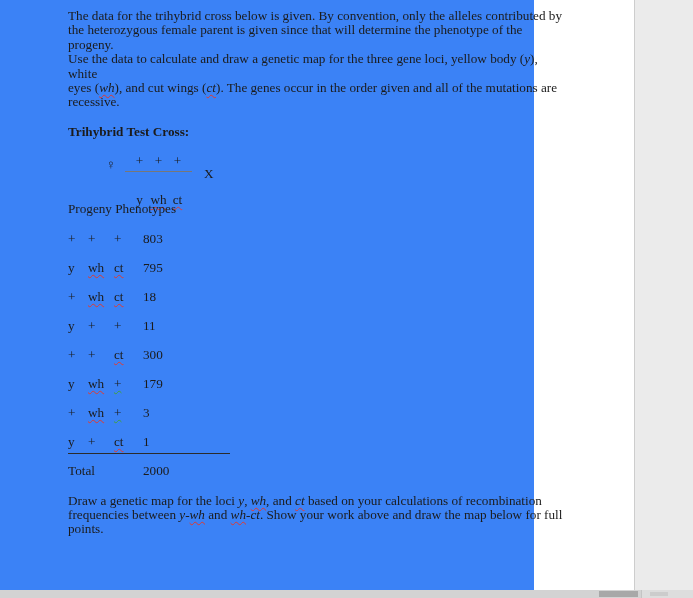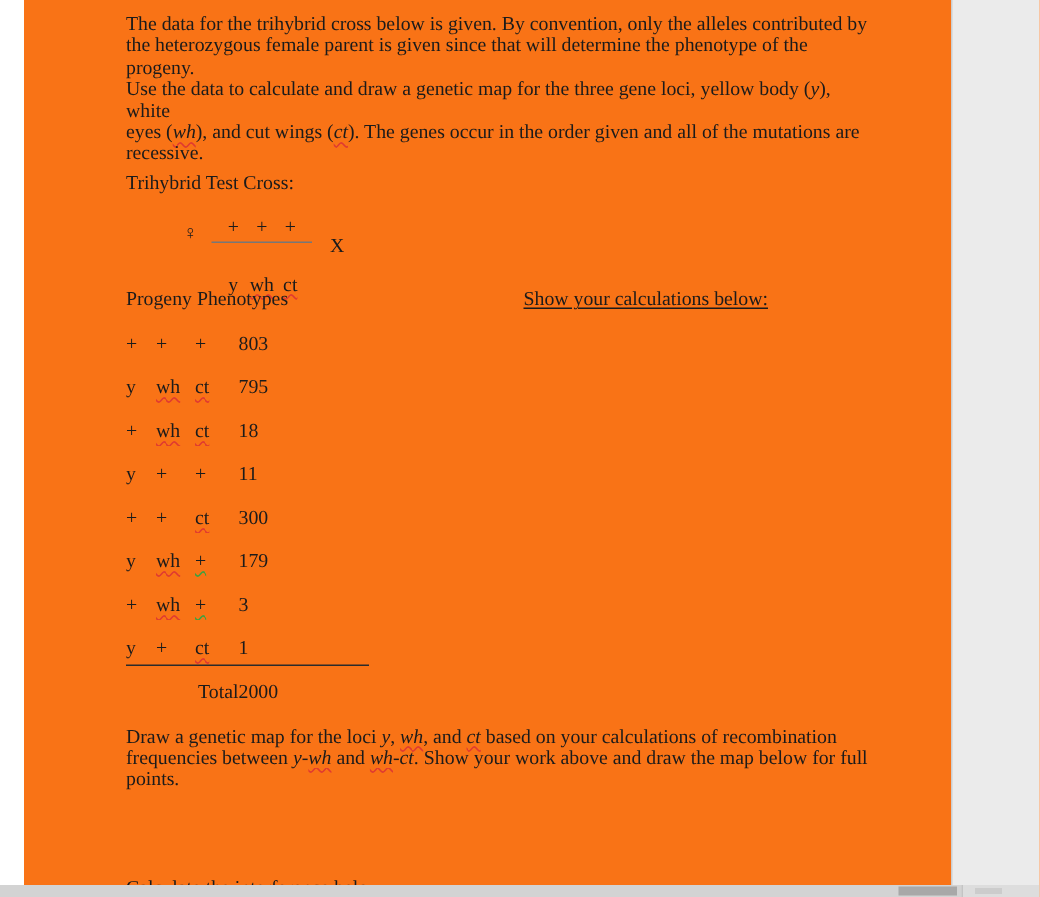--- a/index.html
+++ b/index.html
@@ -2,33 +2,33 @@
 <html><head>
 <meta charset="utf-8">
 <style>
   html,body{margin:0;padding:0;}
   body{
     width:693px;height:598px;position:relative;overflow:hidden;
     background:#ffffff;
     font-family:"Liberation Serif","DejaVu Serif",serif;
     color:#1b1b1b;
   }
-  .page{position:absolute;left:16px;top:0;width:624px;height:590px;background:#f97316;}
+  .page{position:absolute;left:0;top:0;width:534px;height:590px;background:#3b82f6;}
   .canvas-right{position:absolute;left:634px;top:0;width:59px;height:590px;
     background:#ebebeb;border-left:1px solid #cdcdcd;box-sizing:border-box;}
   .content{position:absolute;left:68px;top:9px;width:540px;font-size:13.2px;line-height:14.4px;}
 
   .para{margin:0;width:500px;}
   .it{font-style:italic;}
   .sq-red{text-decoration-line:underline;text-decoration-style:wavy;
     text-decoration-color:#e03a2f;text-decoration-thickness:1px;text-underline-offset:2px;}
   .sq-green{text-decoration-line:underline;text-decoration-style:wavy;
     text-decoration-color:#3fa03f;text-decoration-thickness:1px;text-underline-offset:2px;}
 
-  .section-title{font-weight:normal;margin-top:5px;}
+  .section-title{font-weight:bold;margin-top:15px;}
 
   .cross{position:relative;height:36px;margin-top:16px;}
   .cross .sym-f{position:absolute;left:38px;top:3px;font-size:13px;}
   .frac{position:absolute;display:inline-block;text-align:center;}
   .frac-f{left:57px;top:-1px;}
   .frac-m{left:183px;top:-1px;}
   .frac .num,.frac .den{display:block;white-space:nowrap;}
   .frac .num{border-bottom:1px solid #777;padding:0 5px 2px 5px;}
   .frac .den{padding-top:1px;margin-top:20px;}
   .frac .al{display:inline-block;width:19px;text-align:center;}
@@ -45,21 +45,21 @@
   .prow-inner{display:inline-flex;width:162px;}
   .row-underline{border-bottom:1px solid #2b2b2b;padding-bottom:3px;}
   .alleles{display:inline-flex;width:75px;}
   .alleles .al{display:inline-block;}
   .alleles .a0{width:20px;}
   .alleles .a1{width:26px;}
   .alleles .a2{flex:1;}
   .pcount{display:inline-block;}
 
   .total-row{display:flex;margin-top:14px;}
-  .total-label{width:75px;text-align:right;}
+  .total-label{width:75px;}
 
   .para2{margin-top:15px;width:510px;}
   .footer-line{margin-top:58px;}
 
   .hscroll{position:absolute;left:0;top:590px;width:693px;height:8px;background:#d3d3d3;}
   .hscroll-right{position:absolute;left:641px;top:590px;width:52px;height:8px;background:#dddddd;border-left:1px solid #c4c4c4;box-sizing:border-box;}
   .hscroll-thumb{position:absolute;left:599px;top:591px;width:39px;height:6px;background:#a8a8a8;}
   .corner-chip{position:absolute;left:650px;top:592px;width:18px;height:4px;background:#cccccc;}
 </style>
 </head>
@@ -76,21 +76,20 @@
       <span class="sym-f">♀</span>
       <span class="frac frac-f">
         <span class="num"><span class="al">+</span><span class="al">+</span><span class="al">+</span></span>
         <span class="den"><span class="al">y</span><span class="sq-red al">wh</span><span class="sq-red al">ct</span></span>
       </span>
       <span class="x-mark">X</span>
     </div>
 
     <div class="ph-headers">
       <span class="ph-left">Progeny Phenotypes</span>
-      <span class="ph-right">Show your calculations below:</span>
     </div>
 
     <div class="ptable">
         <div class="prow"><div class="prow-inner">
             <span class="alleles">
               <span class="al a0">+</span>
               <span class="al a1">+</span>
               <span class="al a2">+</span>
             </span>
             <span class="pcount">803</span>

